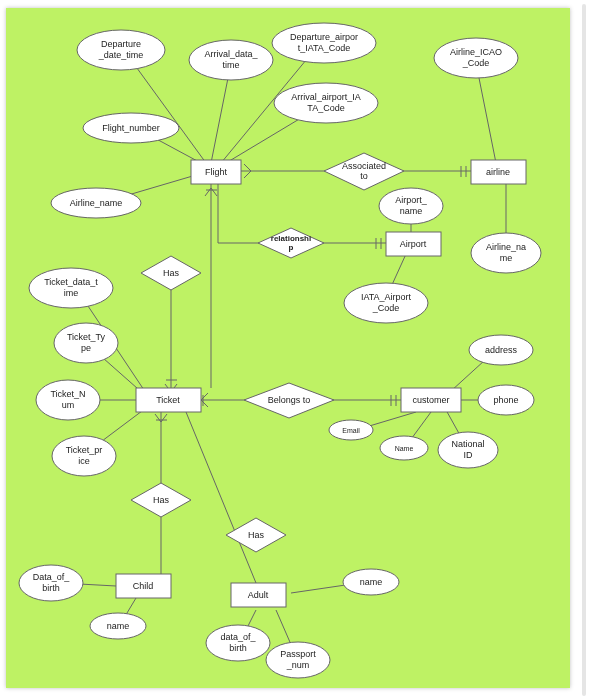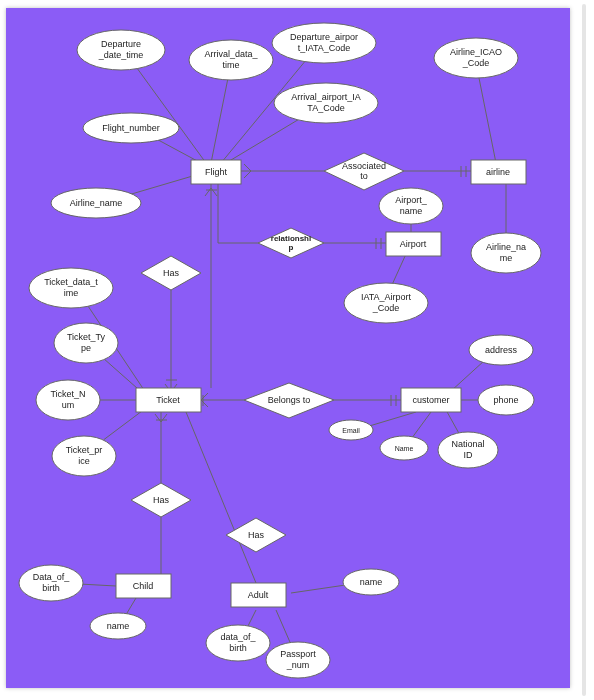--- a/index.html
+++ b/index.html
@@ -1,18 +1,18 @@
 <!DOCTYPE html>
 <html><head>
 <meta charset="utf-8">
 <style>
 html,body{margin:0;padding:0;background:#fff;font-family:Arial,Helvetica,sans-serif}
 .page{position:relative;width:594px;height:700px;background:#fff}
 .pgb{position:absolute;top:4px;right:8px;bottom:4px;width:4px;background:#e5e5e5;border-radius:2px}
-.canvas{position:absolute;left:6px;top:8px;right:24px;bottom:12px;background:#8b5cf6;box-shadow:0 0 4px rgba(0,0,0,.25)}
+.canvas{position:absolute;left:6px;top:8px;right:24px;bottom:12px;background:#bef264;box-shadow:0 0 4px rgba(0,0,0,.25)}
 svg{position:absolute;left:0;top:0}
 .ent{fill:#fff;stroke:#666;stroke-width:1}
 .dia{fill:#fff;stroke:#666;stroke-width:1}
 .att{fill:#fff;stroke:#666;stroke-width:1}
 .lnk{stroke:#666;stroke-width:1;fill:none}
 .t{font-size:9px;fill:#222;text-anchor:middle}
 .ts{font-size:7px;fill:#222;text-anchor:middle}
 .tb{font-size:8px;fill:#222;text-anchor:middle;font-weight:bold}
 </style>
 </head>

